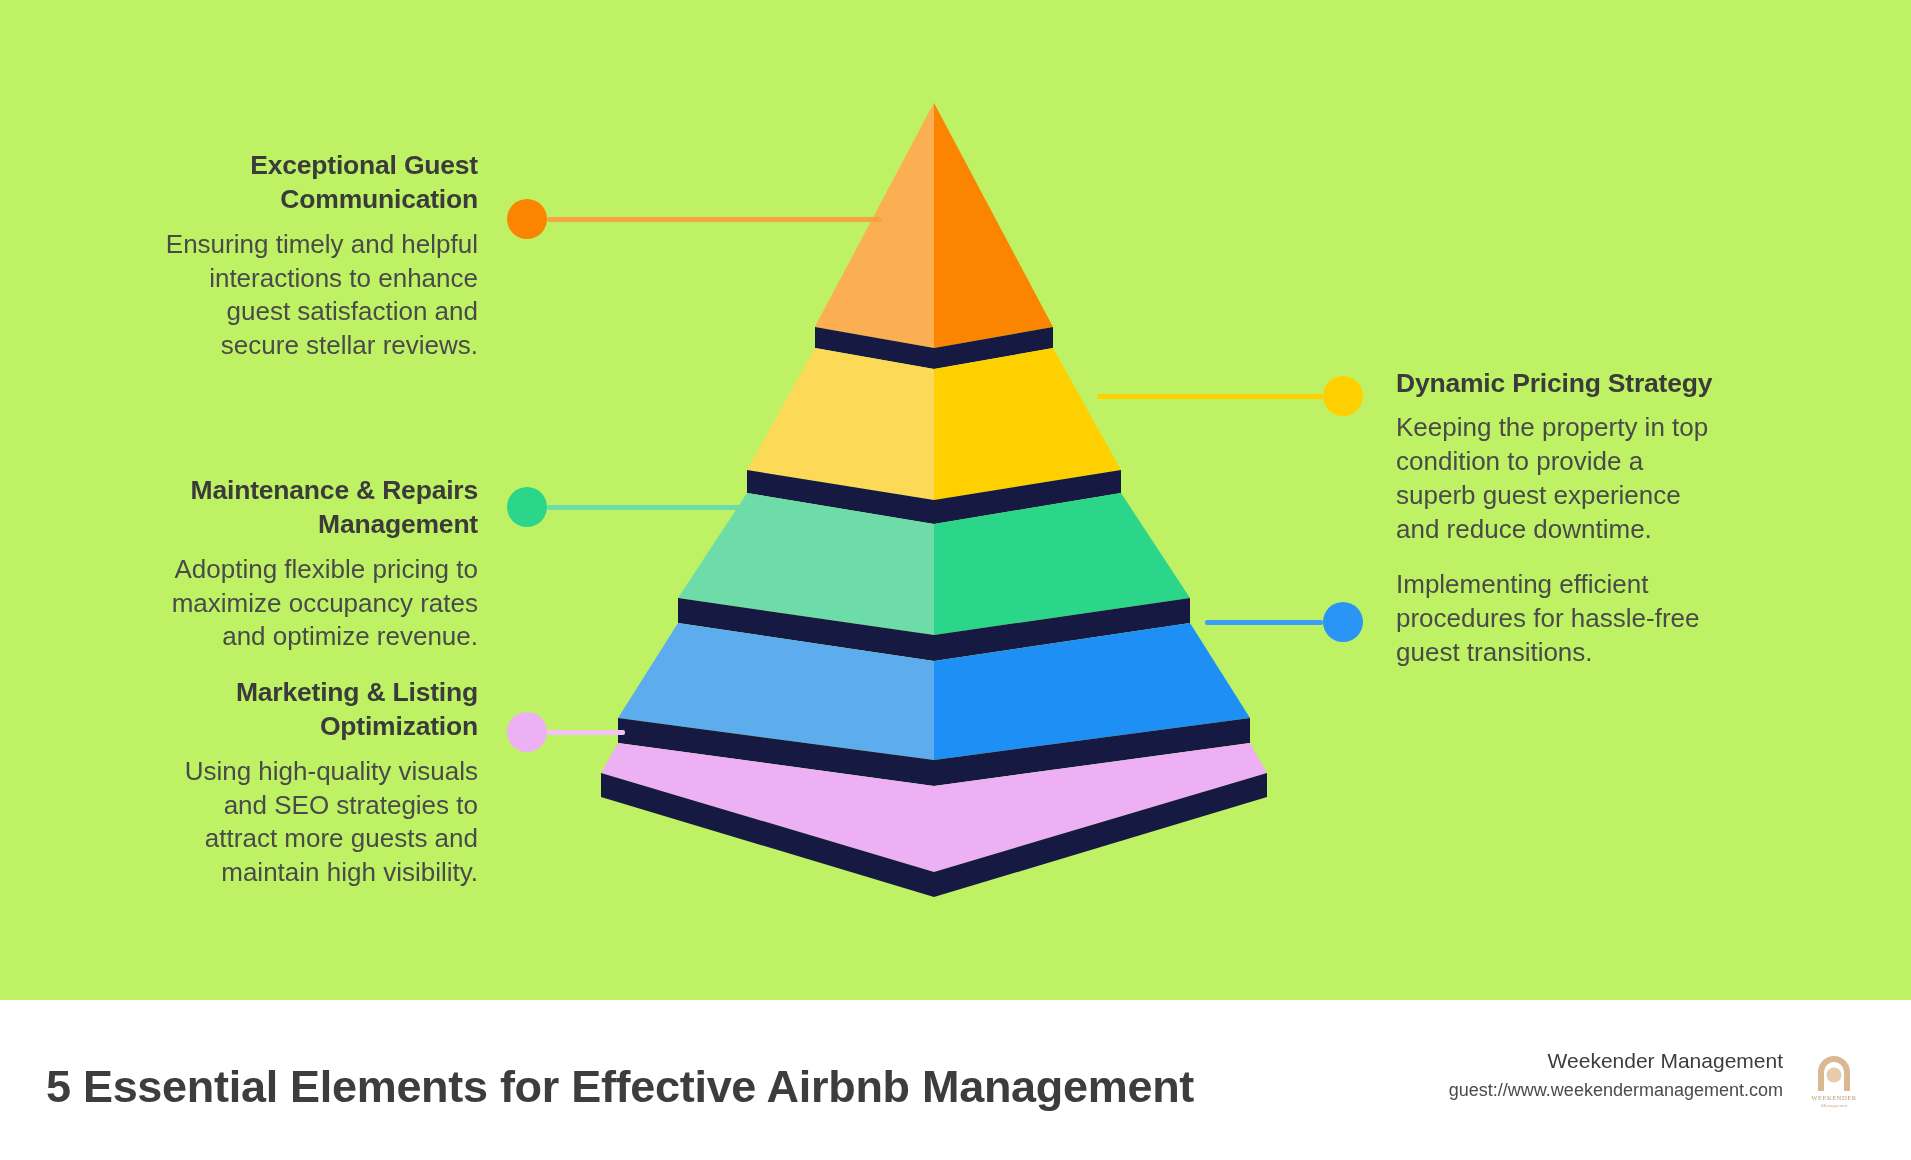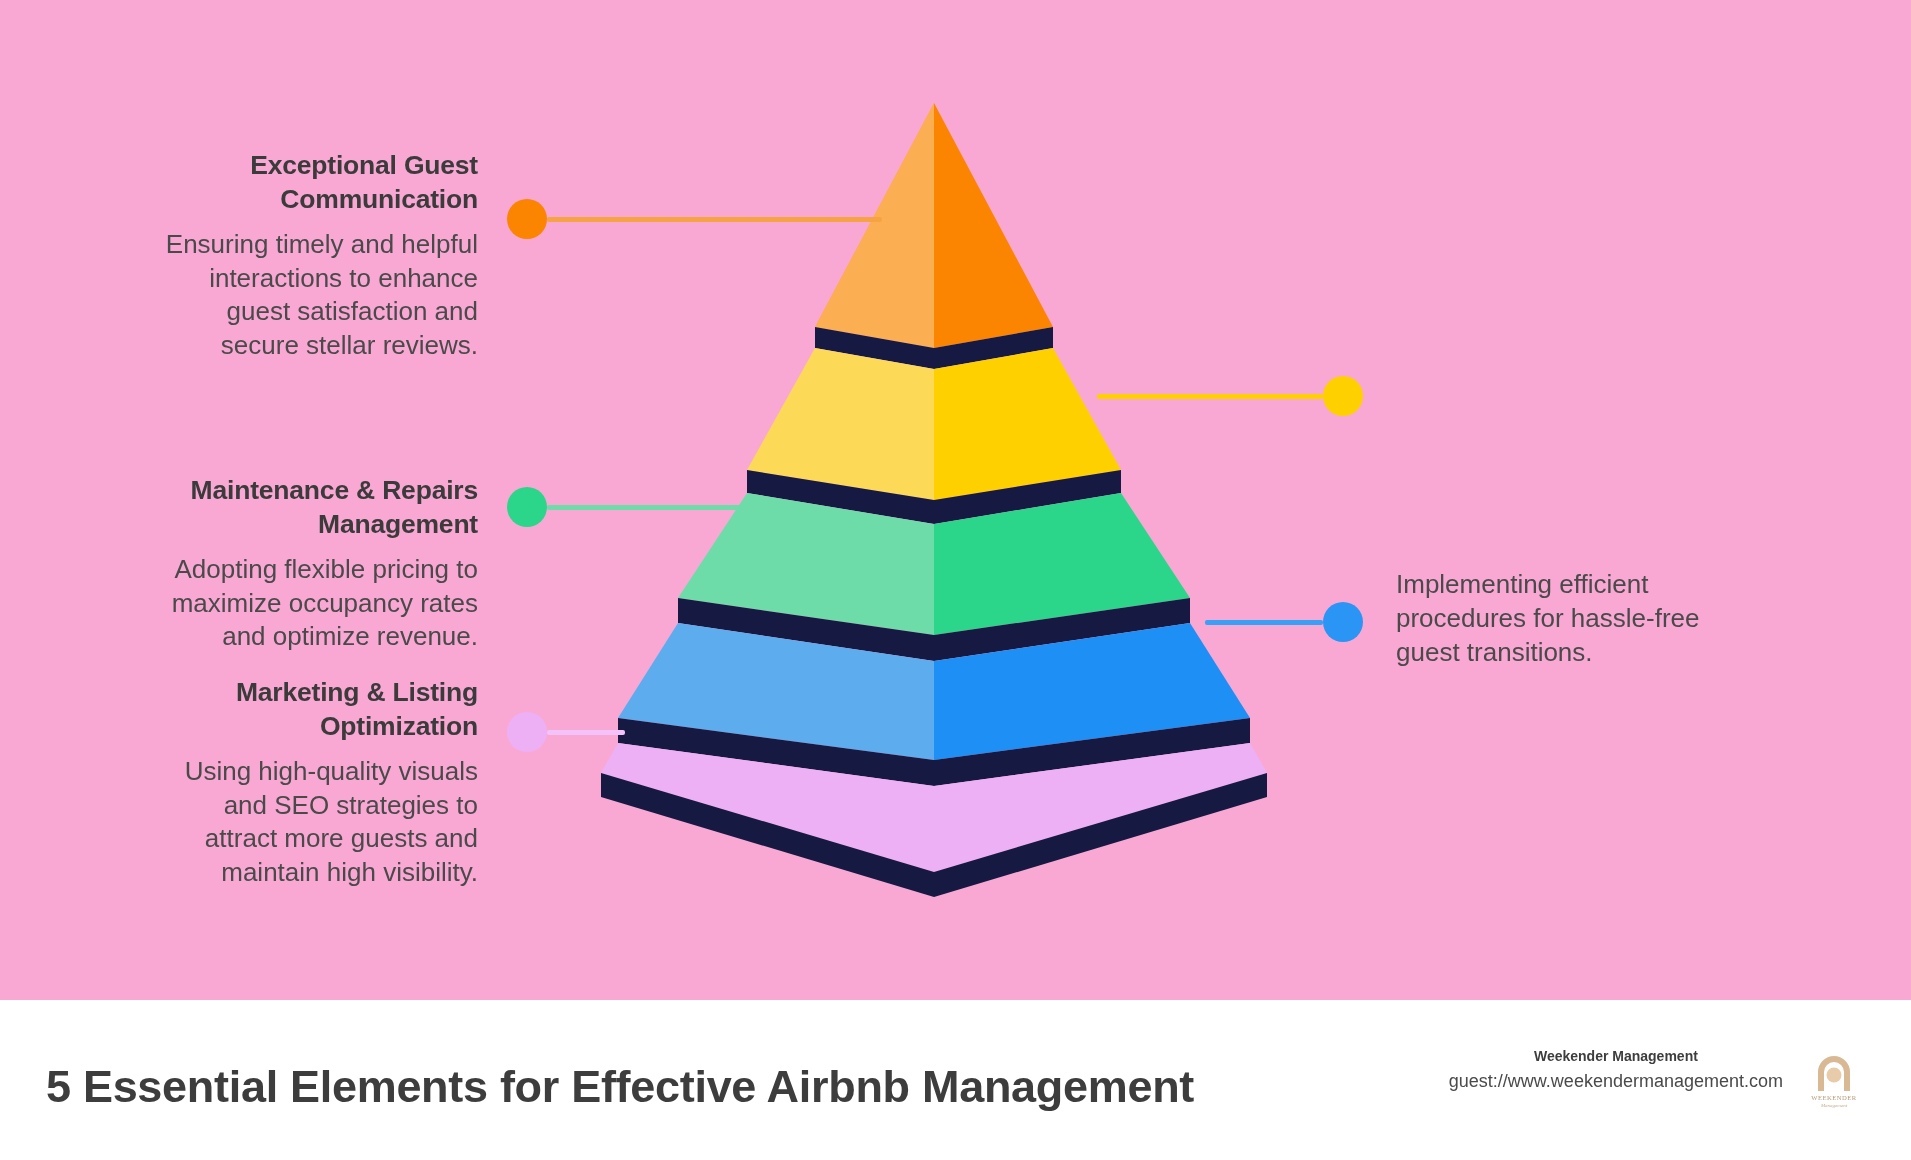--- a/index.html
+++ b/index.html
@@ -48,38 +48,38 @@
   .footer-title {
     position:absolute; left:46px; top:61px;
     font-size:45px; font-weight:700; color:#3d3d3d;
     letter-spacing:-0.3px; white-space:nowrap;
   }
   .brand-wrap {
     position:absolute; right:128px; top:47px;
     text-align:center; width:auto;
   }
   .brand-name {
-    font-size:14px; font-weight:700; color:#3d3d3d;
-    line-height:1.35; white-space:nowrap;
+    font-size:21px; font-weight:400; color:#3d3d3d;
+    line-height:1.35; white-space:nowrap;text-align:right;
   }
   .brand-url {
     font-size:18px; font-weight:400; color:#4a4a4a;
     line-height:1.35; white-space:nowrap; margin-top:3px;
   }
   .brand-logo {
     position:absolute; right:46px; top:47px;
     width:62px; height:62px; background:#ffffff;
   }
 </style>
 </head>
 <body style="background: rgb(255, 255, 255);">
 
 <div id="canvas">
 
-  <div class="stage" style="background: #f9a8d4; padding-left: 40px;">
+  <div class="stage" style="background: #bef264; padding-left: 40px;">
 
     <svg id="pyramid-svg" viewBox="0 0 1911 1000">
 
       <polygon points="934,103 934,345 816,327" fill="#FBAE52"></polygon>
       <polygon points="934,103 816,327 815,327" fill="#FBAE52"></polygon>
       <polygon points="934,103 934,348 815,327" fill="#FBAE52"></polygon>
       <polygon points="934,103 934,348 1053,327" fill="#FB8500"></polygon>
       <polygon points="815,327 934,348 934,369 815,348" fill="#161A42"></polygon>
       <polygon points="1053,327 934,348 934,369 1053,348" fill="#161A42"></polygon>
 
@@ -117,20 +117,24 @@
     <div class="conn-dot" style="left: 1343px; top: 622px; background: rgb(43, 149, 245);"></div>
 
     <div class="conn-line" style="left: 547px; top: 732px; width: 78px; background: rgb(242, 194, 248);"></div>
     <div class="conn-dot" style="left: 527px; top: 732px; background: rgb(237, 176, 245);"></div>
 
     <div class="label-block left" style="left:158px; top:148px;">
       <div class="lb-title">Exceptional Guest Communication</div>
       <div class="lb-desc">Ensuring timely and helpful interactions to enhance guest satisfaction and secure stellar reviews.</div>
     </div>
 
+    <div class="label-block right" style="left:1396px; top:366px;">
+      <div class="lb-title">Dynamic Pricing Strategy</div>
+      <div class="lb-desc">Keeping the property in top condition to provide a superb guest experience and reduce downtime.</div>
+    </div>
 
     <div class="label-block left" style="left:158px; top:430px;margin-top:43px;">
       <div class="lb-title">Maintenance &amp; Repairs Management</div>
       <div class="lb-desc">Adopting flexible pricing to maximize occupancy rates and optimize revenue.</div>
     </div>
 
     <div class="label-block right" style="left:1396px; top:557px;">
       <div class="lb-desc">Implementing efficient procedures for hassle-free guest transitions.</div>
     </div>
 

